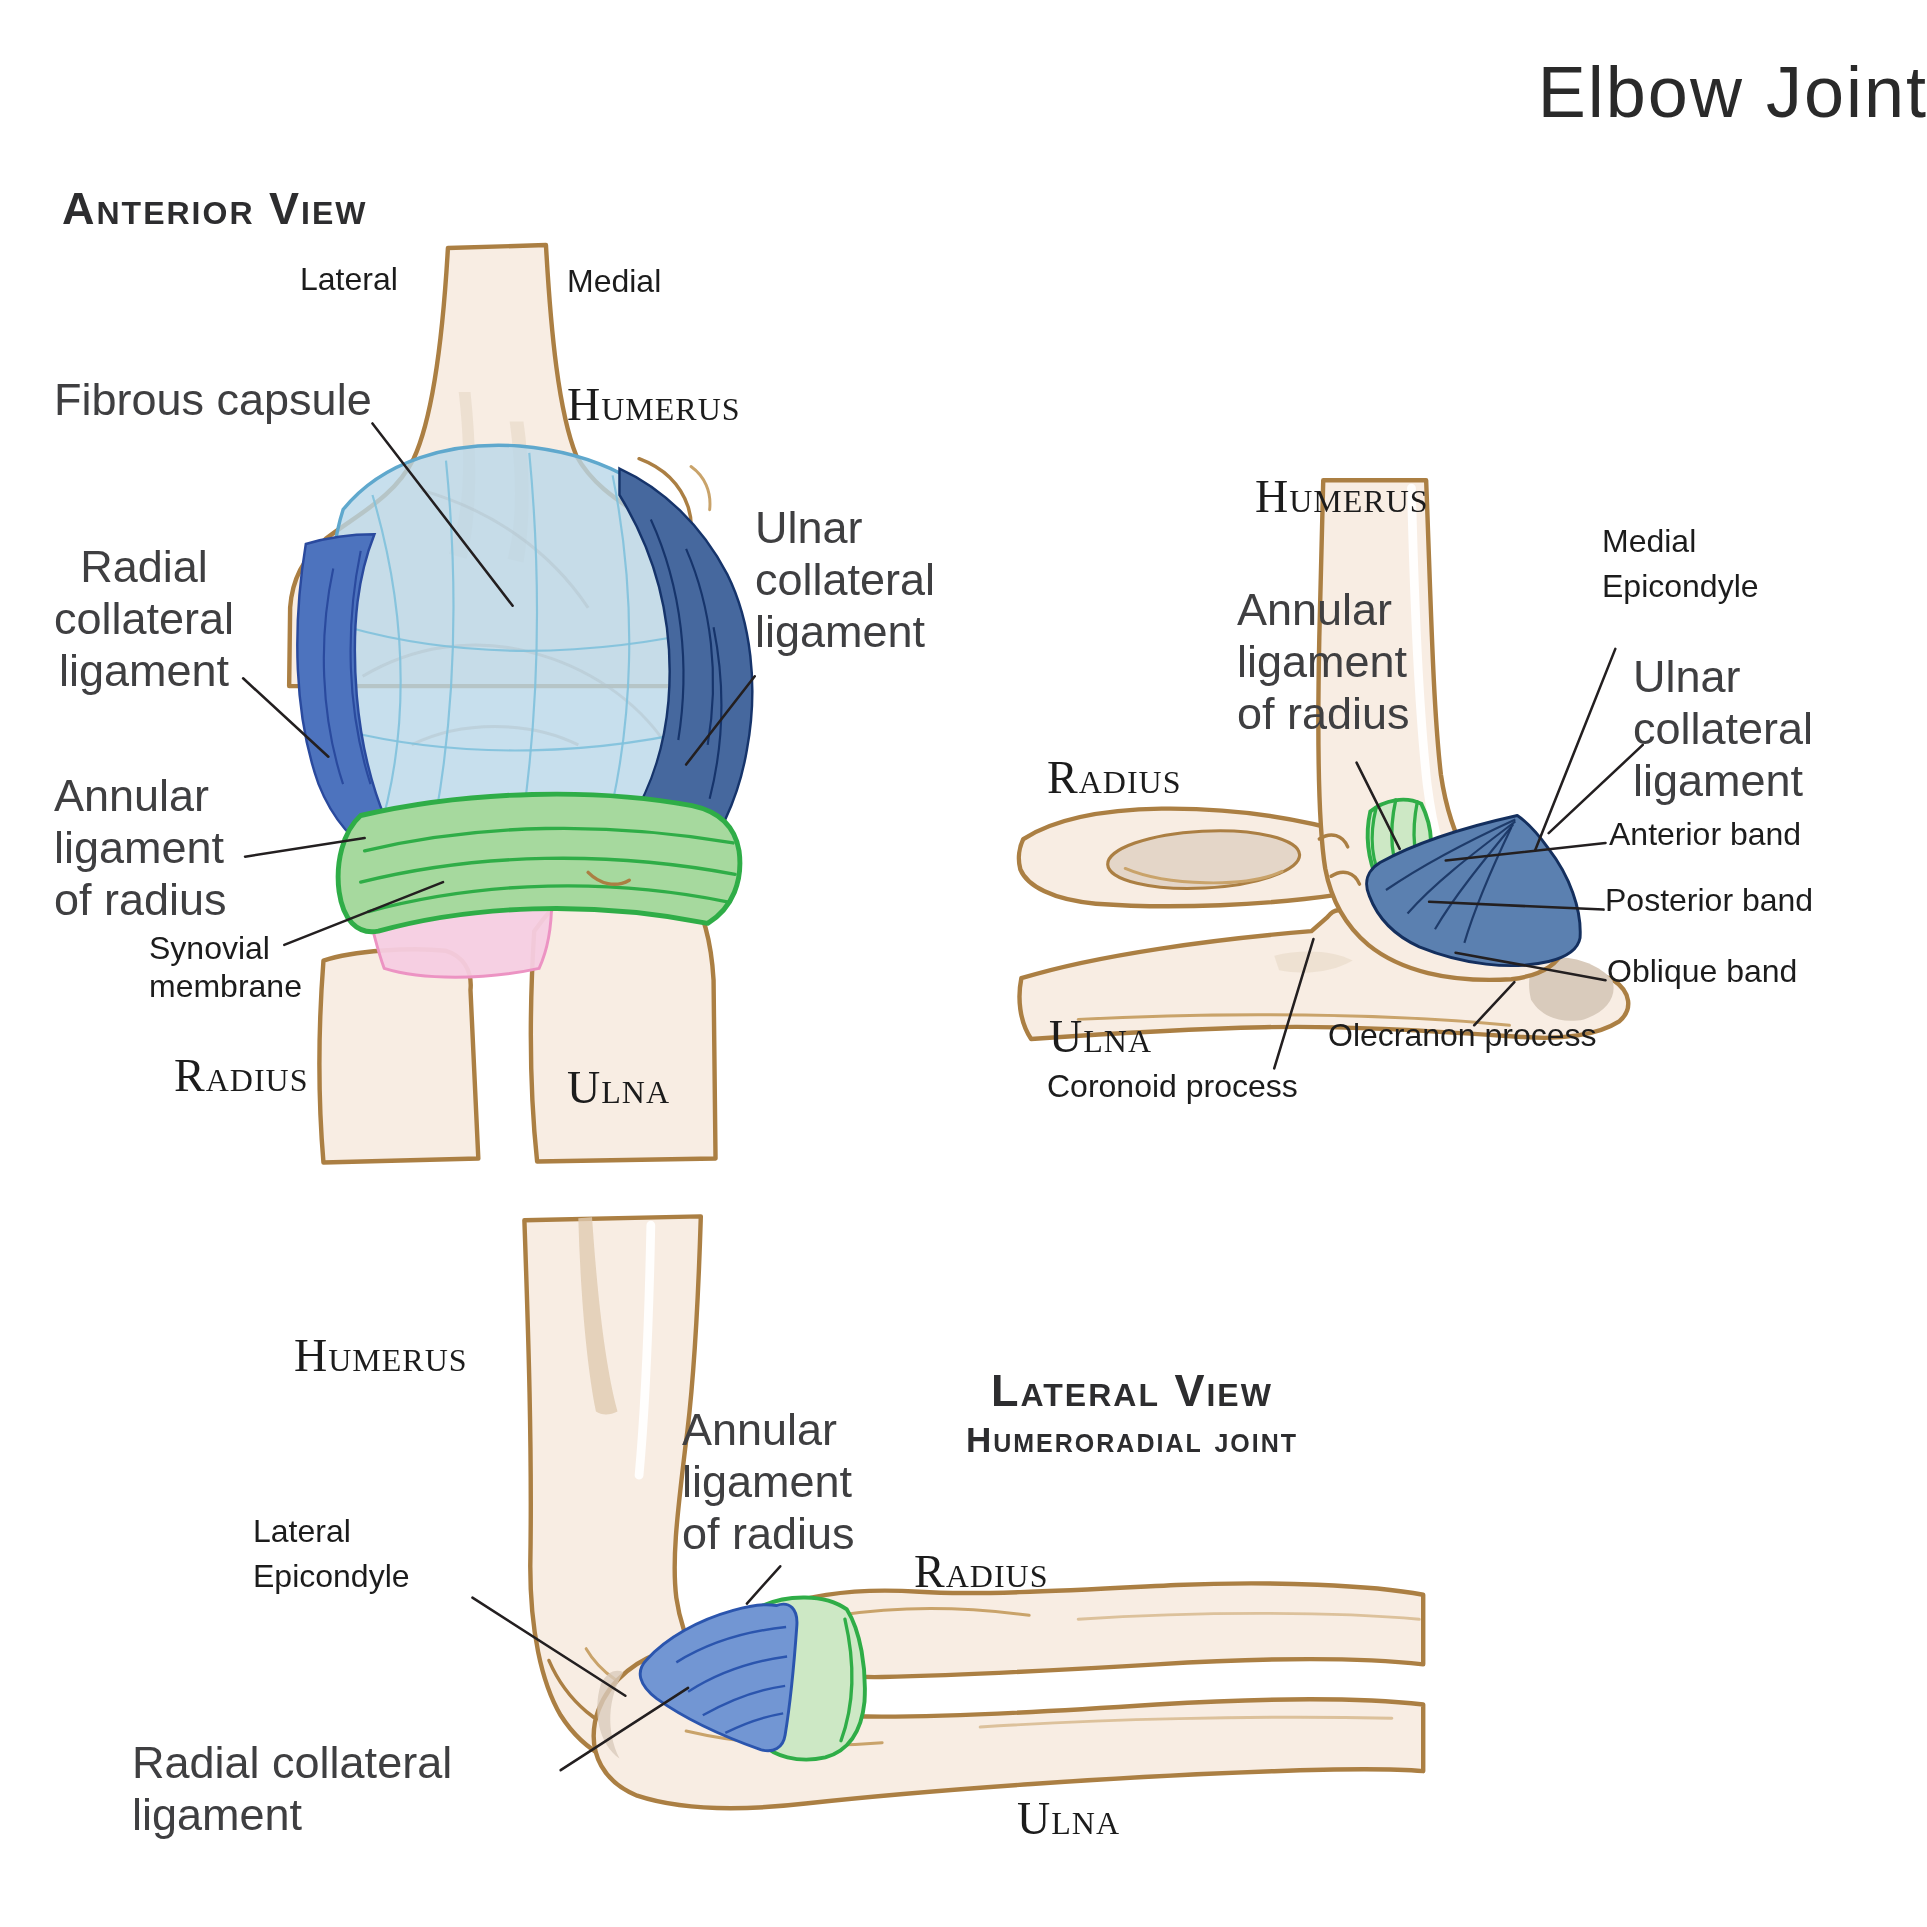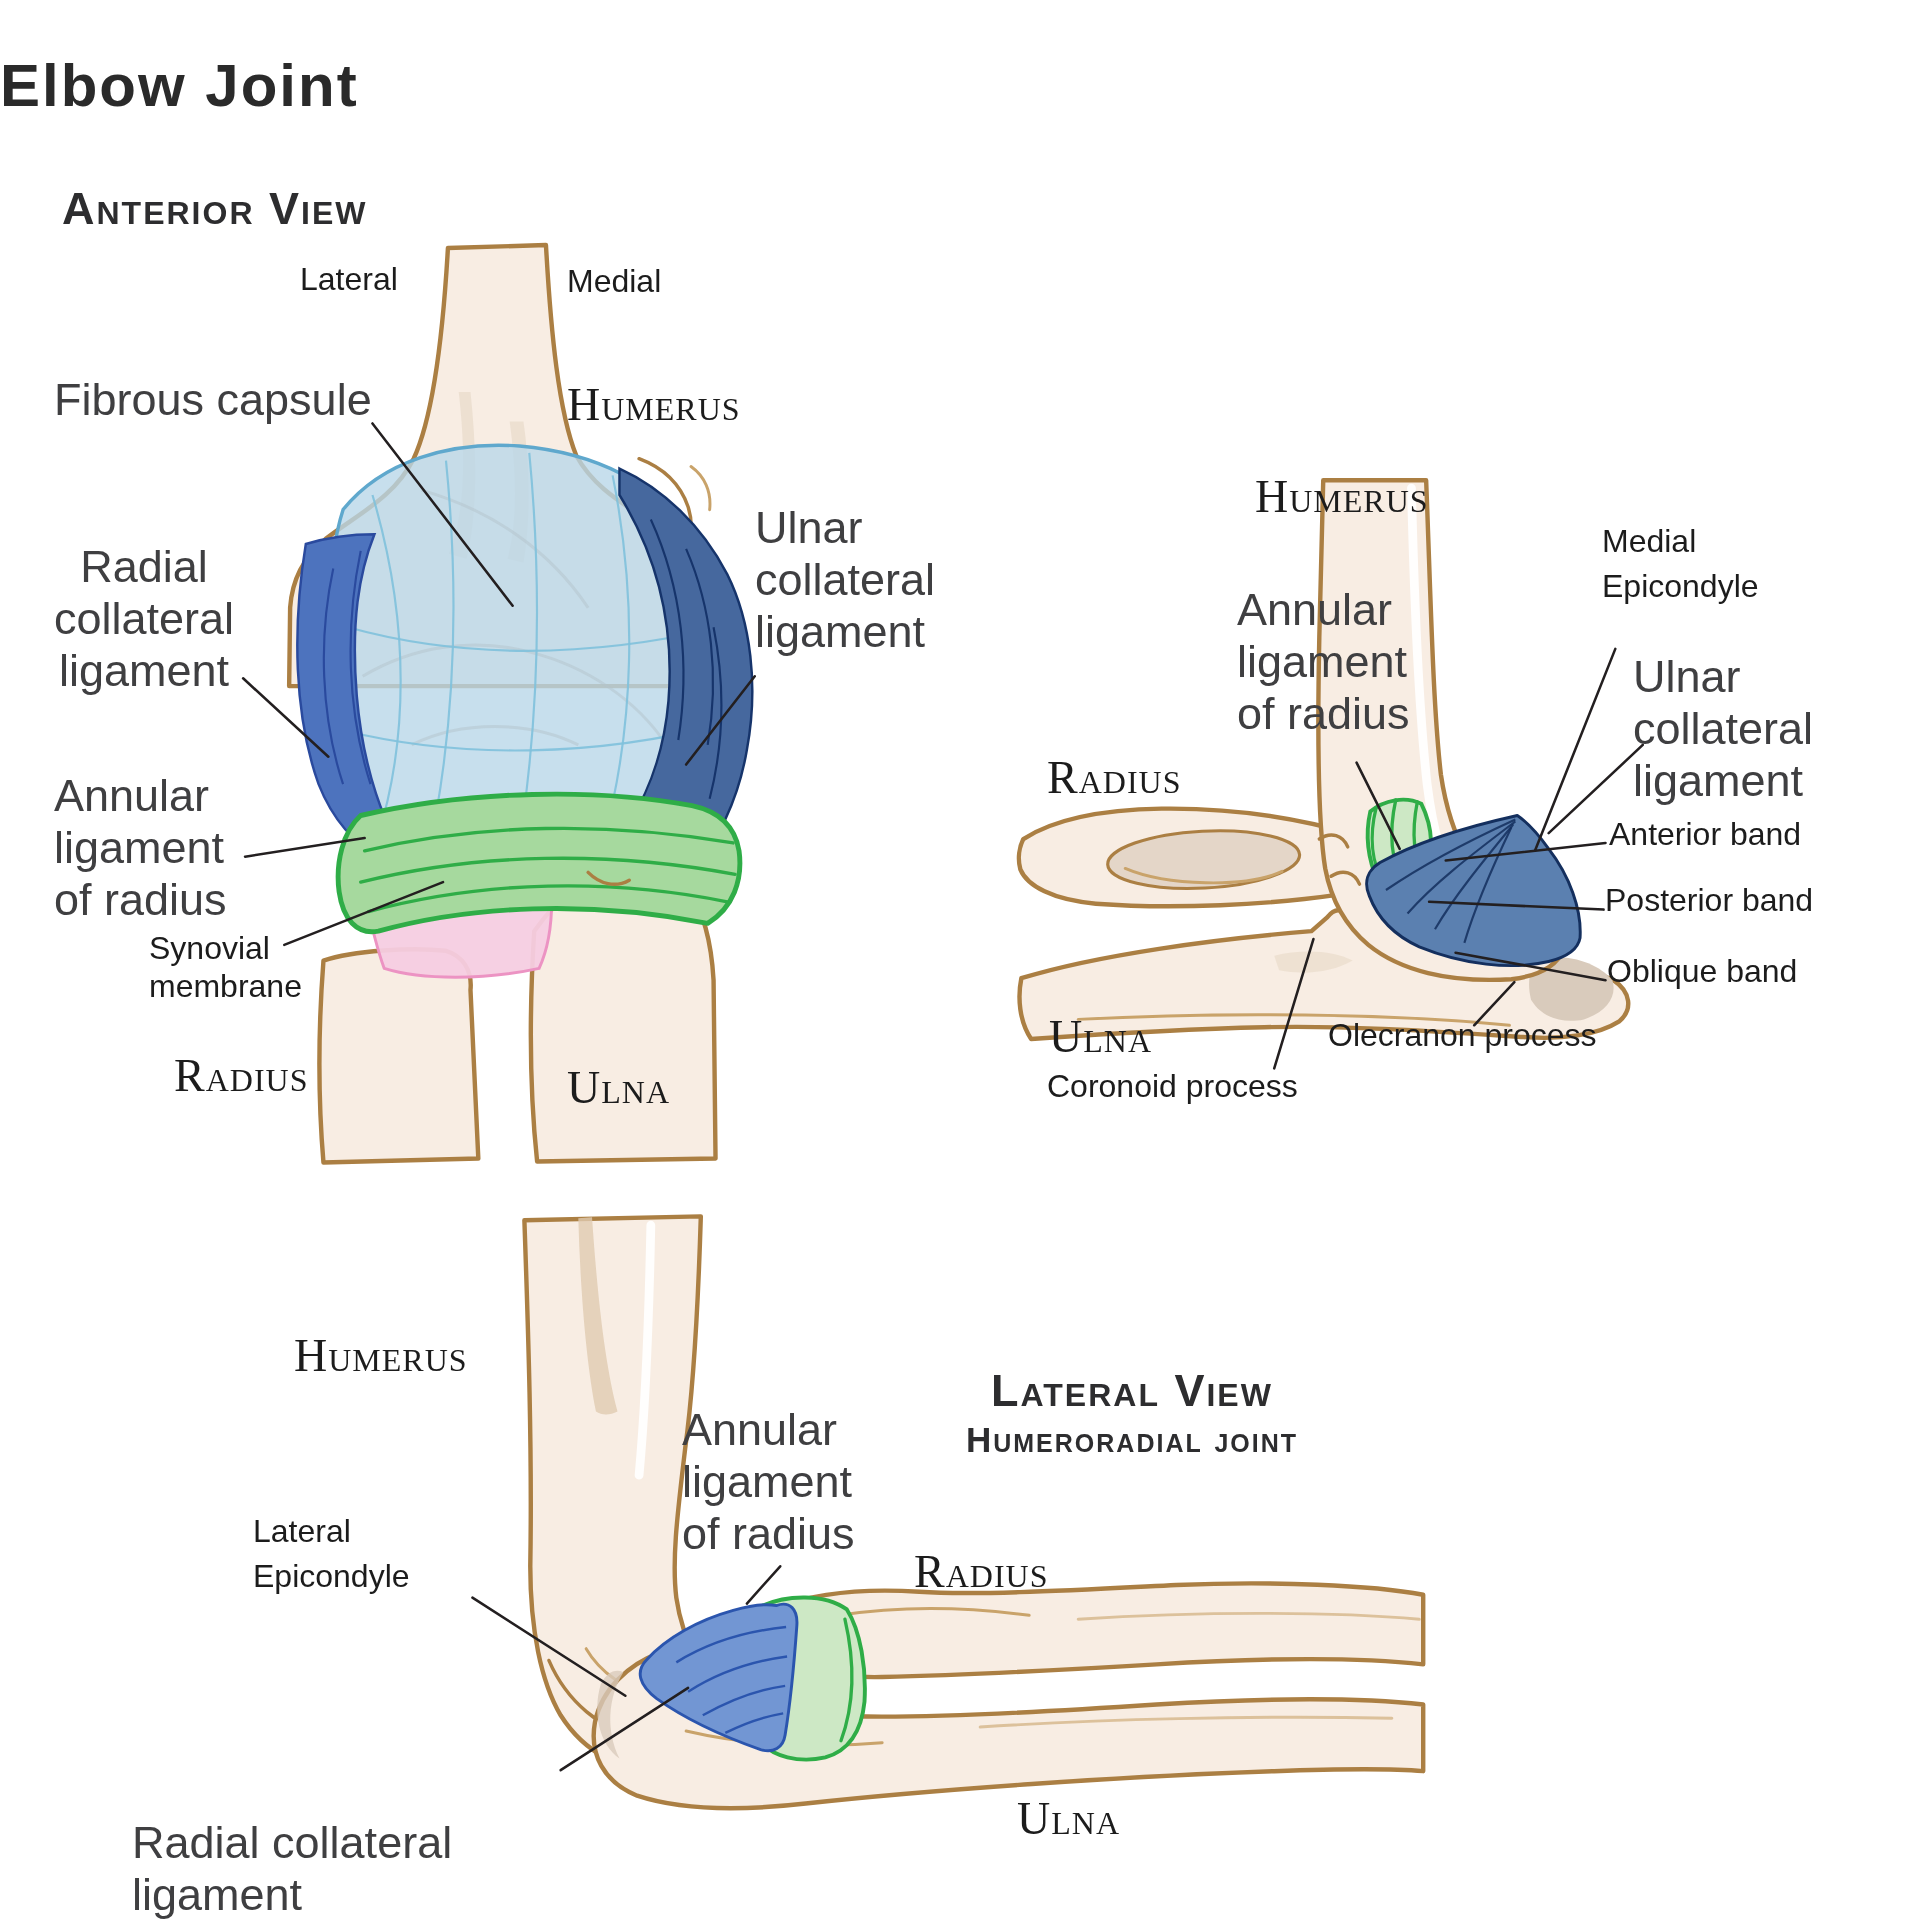--- a/index.html
+++ b/index.html
@@ -1,22 +1,22 @@
 <!DOCTYPE html>
 <html style="--title: #2a2a2a; --text_sans: #3f3f41; --text_serif: #1c1c1c; --leader: #231f20; --bone_fill: #f8ede3; --bone_stroke: #ab7f43; --bone_shadow: #e7d8c7; --bone_shadow_dark: #d9cbbc; --capsule_fill: #b9d7e9; --capsule_stroke: #5fa8cd; --capsule_line: #7fc1dc; --capsule_ghost: #b4c3cc; --rcl_fill: #4d73be; --rcl_stroke: #2a4a9e; --ucl_fill: #46689e; --ucl_stroke: #16346b; --annular_fill: #a6d99e; --annular_fill_light: #cde8c5; --annular_stroke: #2fad47; --synovial_fill: #f6cde1; --synovial_stroke: #ec93c3; --fan_fill: #5b80b0; --fan_stroke: #142f5e; --lateral_fan_fill: #7296d3; --lateral_fan_stroke: #2b55ae;"><head>
 <meta charset="utf-8">
 <style>
   html,body{margin:0;padding:0;background:#fff;}
   .canvas{position:relative;width:1928px;height:1928px;background:#ffffff;overflow:hidden;
           font-family:"Liberation Sans",sans-serif;}
   .canvas svg{position:absolute;left:0;top:0;}
 
   
-  .page-title{position:absolute;left:0;right:0;top:51px;text-align:left;
-      font-size:60px;font-weight:700;letter-spacing:2px;color:var(--title,#2a2a2a);}
+  .page-title{position:absolute;left:0;right:0;top:51px;text-align:right;
+      font-size:72px;font-weight:400;letter-spacing:2px;color:var(--title,#2a2a2a);}
   .lbl{position:absolute;white-space:pre-line;}
   .sans{font-family:"Liberation Sans",sans-serif;font-size:45px;line-height:1.16;
         color:var(--text_sans,#3f3f41);}
   .serif{font-family:Liberation Sans, sans-serif;font-size:32px;line-height:1.42;
          color:var(--text_serif,#1c1c1c);}
   .serif.tight{line-height:1.2;}
   .sc{font-family:"Liberation Serif",serif;font-variant:small-caps;font-size:46px;
       letter-spacing:1px;color:var(--text_serif,#1c1c1c);text-align:center;}
   .view-head{position:absolute;font-family:"Liberation Sans",sans-serif;font-weight:700;
       font-variant:small-caps;color:#2d2d2f;}
@@ -215,18 +215,18 @@
   <div class="view-head center" style="left:897px;top:1366px;width:470px;">
     <div class="h1">Lateral View</div>
     <div class="h2">Humeroradial joint</div>
   </div>
   <div class="lbl sans" style="left:682px;top:1404px;">Annular
 ligament
 of radius</div>
   <div class="lbl serif" style="left:253px;top:1509px;">Lateral
 Epicondyle</div>
   <div class="lbl sc" style="left:914px;top:1545px;">Radius</div>
-  <div class="lbl sans" style="left:132px;top:1817px;">Radial collateral
+  <div class="lbl sans" style="left:132px;top:1737px;">Radial collateral
 ligament</div>
   <div class="lbl sc" style="left:1017px;top:1792px;">Ulna</div>
 
 </div>
 
 
 </body></html>

